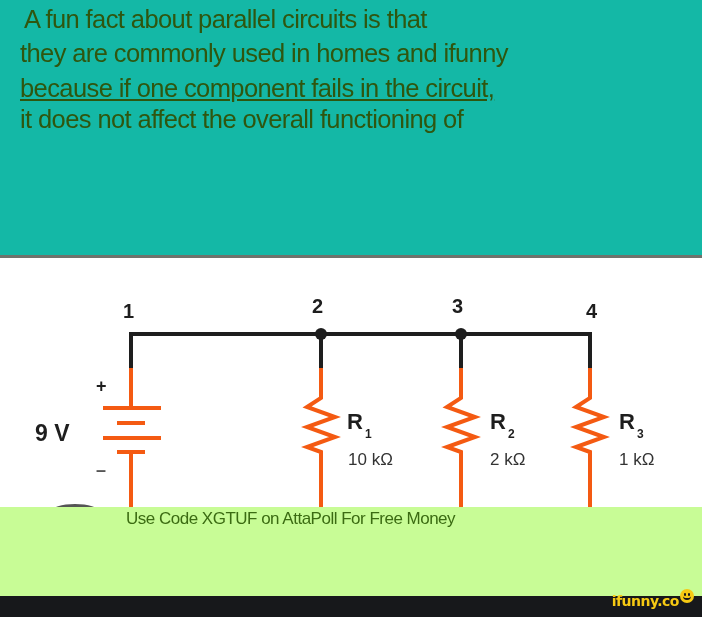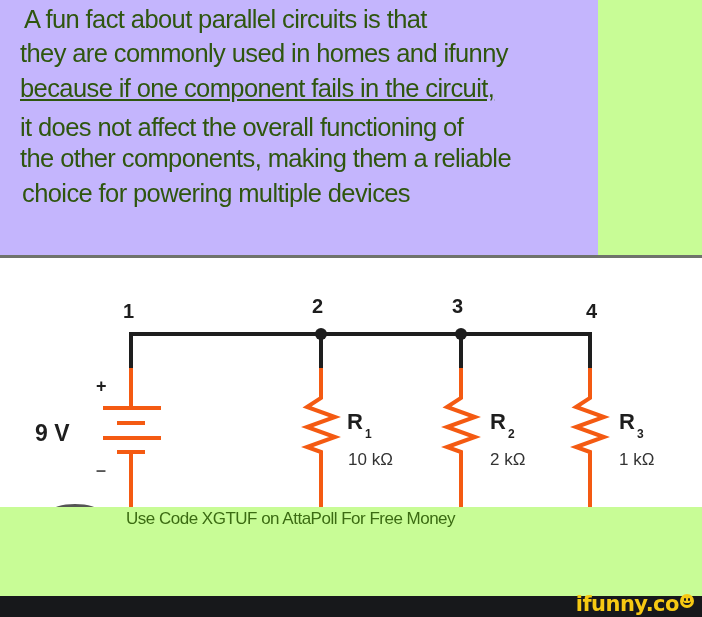--- a/index.html
+++ b/index.html
@@ -1,37 +1,37 @@
 <!DOCTYPE html>
 <html><head>
   <meta charset="utf-8">
   <style>
     html, body { margin: 0; padding: 0; }
     body { width: 702px; height: 617px; position: relative; overflow: hidden; background: #c8fc96; font-family: "Liberation Sans", sans-serif; }
     .caption {
-      position: absolute; left: 0; top: 0; width: 598px; height: 255px;
-      background: #c4b5fd;
+      position: absolute; left: 0; top: 0; width: 702px; height: 255px;
+      background: #14b8a6;
     }
     .caption-line {
       position: absolute; font-family: "Liberation Sans", sans-serif;
       font-size: 25.5px; color: #2f560f; white-space: nowrap; letter-spacing: -0.6px;
       line-height: 34px;
     }
     .divider { position: absolute; left: 0; top: 255px; width: 702px; height: 3px; background: #6f736c; }
     .figure { position: absolute; left: 0; top: 258px; width: 702px; height: 250px; background: #ffffff; overflow: hidden; }
     .figure svg { position: absolute; left: 0; top: 0; }
     .promo { position: absolute; left: 0; top: 507px; width: 702px; height: 89px; background: #c8fc96; }
     .promo-text {
       position: absolute; left: 126px; top: 2px; font-size: 17px; color: #3b6b12;
       letter-spacing: -0.5px; white-space: nowrap; font-family: "Liberation Sans", sans-serif;
     }
     .footer { position: absolute; left: 0; top: 596px; width: 702px; height: 21px; background: #17181b; }
     .logo {
       position: absolute; right: 8px; top: -4px; font-family: "DejaVu Sans", sans-serif;
-      font-weight: bold; font-size: 21px; color: #f6c913; letter-spacing: -0.5px; white-space: nowrap;
+      font-weight: bold; font-size: 14px; color: #f6c913; letter-spacing: -0.5px; white-space: nowrap;
     }
     .logo .smiley {
       display: inline-block; width: 14px; height: 14px; border-radius: 50%; background: #f6c913;
       position: relative; top: -3px; margin-left: 1px;
     }
     .logo .smiley::before, .logo .smiley::after {
       content: ""; position: absolute; top: 4px; width: 2px; height: 3px; background: #17181b; border-radius: 1px;
     }
     .logo .smiley::before { left: 4px; }
     .logo .smiley::after { left: 8px; }
@@ -41,23 +41,21 @@
     }
     svg text { font-family: "Liberation Sans", sans-serif; }
   </style>
 </head>
 <body>
 
 <div class="caption">
   <div class="caption-line" style="left:24px;top:2px;">A fun fact about parallel circuits is that</div>
   <div class="caption-line" style="left:20px;top:36px;">they are commonly used in homes and ifunny</div>
   <div class="caption-line" style="left:20px;top:71px;text-decoration:underline;">because if one component fails in the circuit,</div>
-  <div class="caption-line" style="left:20px;top:110px;">it does not affect the overall functioning of</div>
-  <div class="caption-line" style="left:20px;top:141px;">the other components, making them a reliable</div>
-  <div class="caption-line" style="left:22px;top:176px;">choice for powering multiple devices</div>
+  <div class="caption-line" style="left:20px;top:102px;">it does not affect the overall functioning of</div>
 </div>
 
 <div class="divider"></div>
 
 <div class="figure">
   <svg width="702" height="250" viewBox="0 258 702 250" xmlns="http://www.w3.org/2000/svg">
 
     <g stroke="#1e1e1e" stroke-width="4" fill="none">
       <polyline points="131,368 131,334 590,334 590,368"></polyline>
       <line x1="321" y1="334" x2="321" y2="368"></line>

